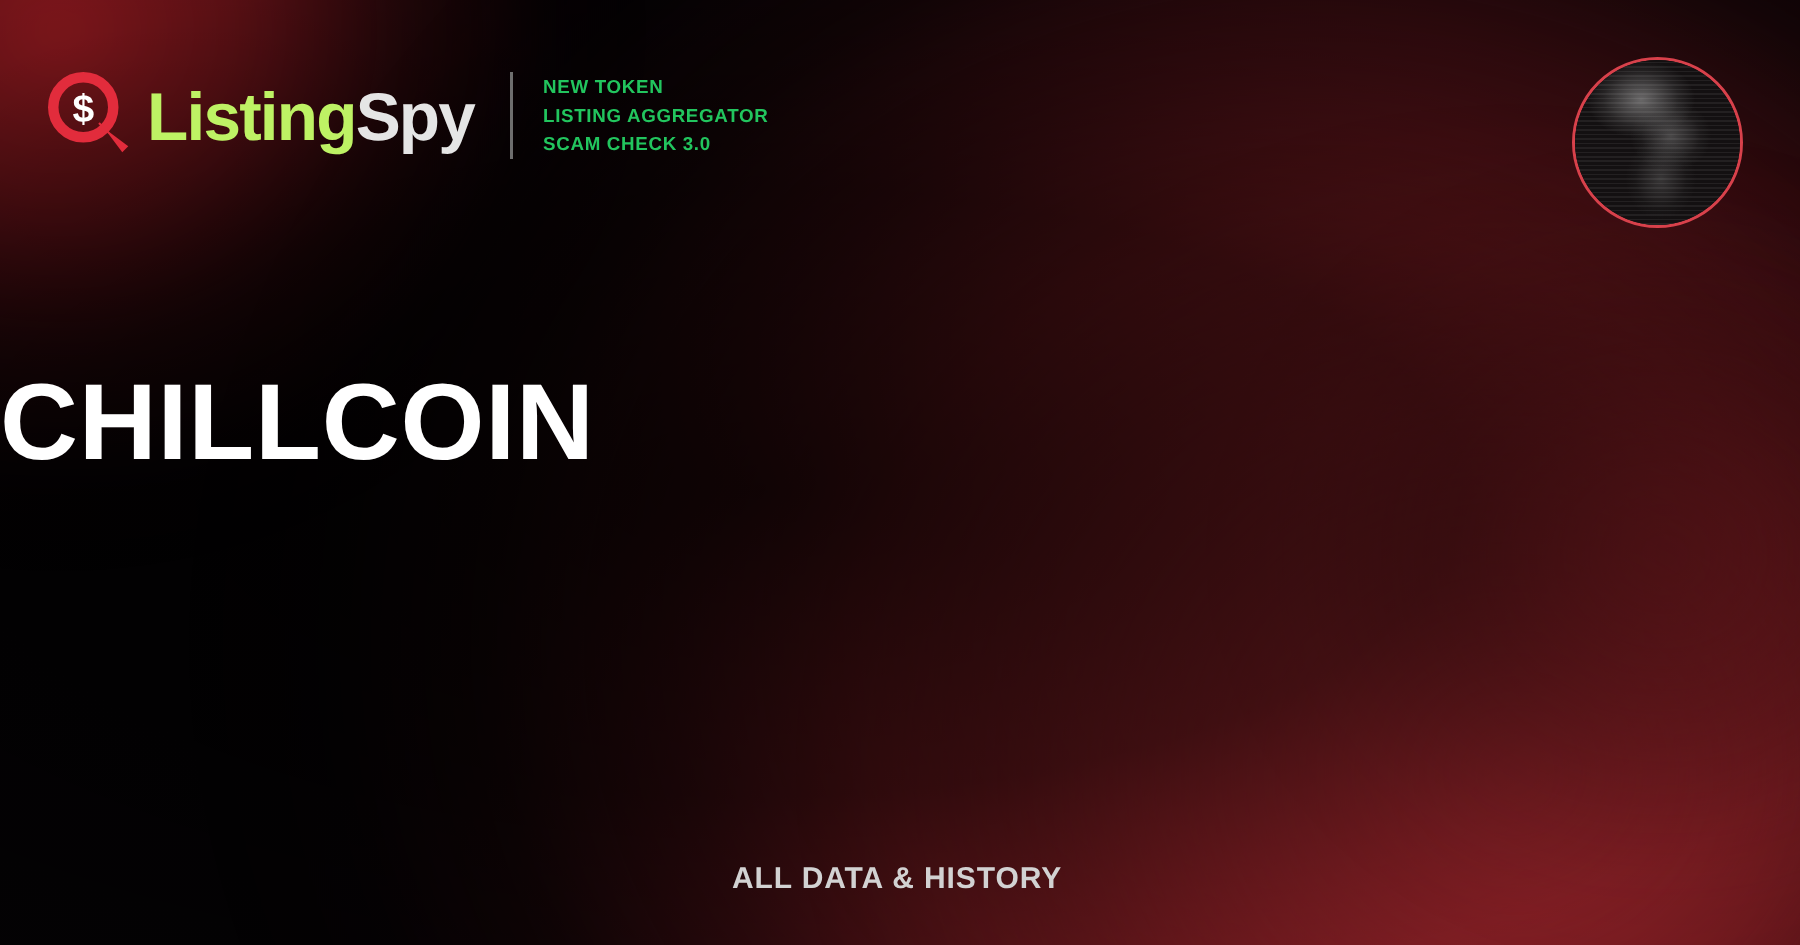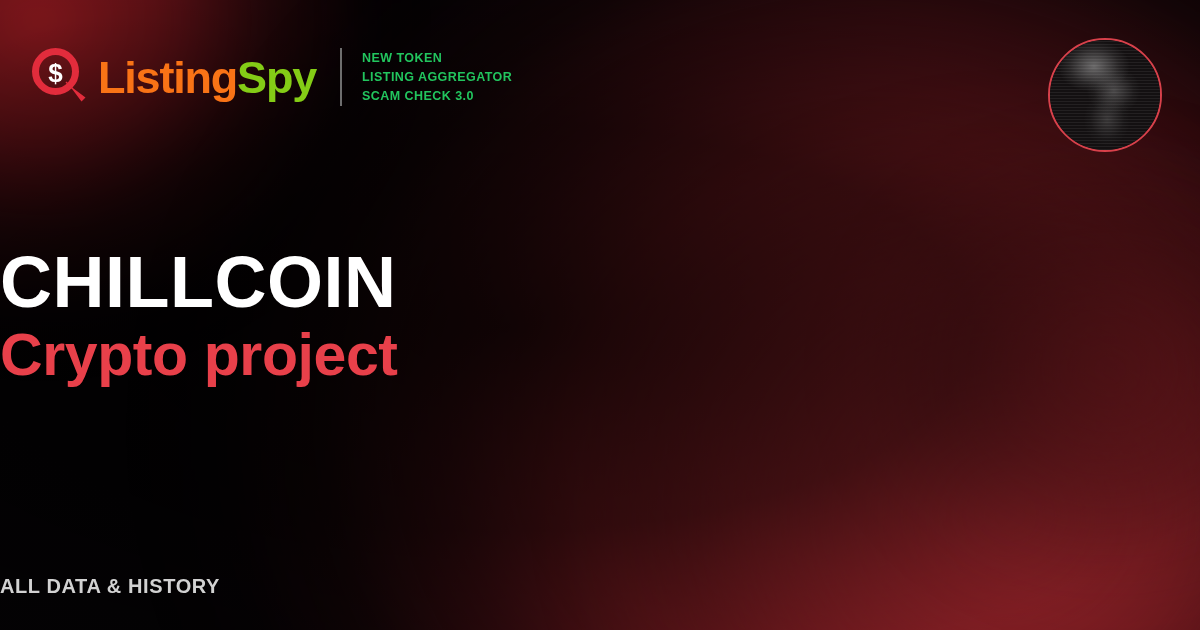--- a/index.html
+++ b/index.html
@@ -109,22 +109,22 @@
     margin-right: 8px;
   }
   .logo-mark svg { display: block; }
   .logo-word {
     font-size: 45px;
     font-weight: 700;
     letter-spacing: -1.2px;
     line-height: 1;
     white-space: nowrap;
   }
-  .logo-word .ls-a { color: #f97316; }
-  .logo-word .ls-b { color: #84cc16; margin-top: 28px; }
+  .logo-word .ls-a { color: #bef264; }
+  .logo-word .ls-b { color: #e5e5e5; margin-top: 28px; }
   .divider {
     width: 2px;
     height: 58px;
     background: #6e6e6e;
     margin: 0 20px 0 24px;
     flex: 0 0 2px;
   }
   .tagline {
     color: #22c55e;
     font-size: 12.5px;
@@ -193,21 +193,21 @@
     line-height: 1.05;
     margin: 6px 0 0 0;
   }
 
   
   .footer {
     position: absolute;
     left: 0;
     right: 4px;
     bottom: 32px;
-    text-align: left;
+    text-align: center;
     z-index: 4;
   }
   .footer-text {
     color: #d2d2d2;
     font-size: 20px;
     font-weight: 700;
     letter-spacing: 0.6px;
     text-transform: uppercase;
   }
 </style>
@@ -240,20 +240,19 @@
       <div>SCAM CHECK 3.0</div>
     </div>
   </div>
 
   <div class="avatar">
     <div class="avatar-art"></div>
   </div>
 
   <div class="center">
     <h1 class="title">CHILLCOIN</h1>
-    <div class="subtitle">Crypto project</div>
   </div>
 
   <div class="footer">
     <span class="footer-text">ALL DATA &amp; HISTORY</span>
   </div>
 
 </div>
 
 </body></html>

